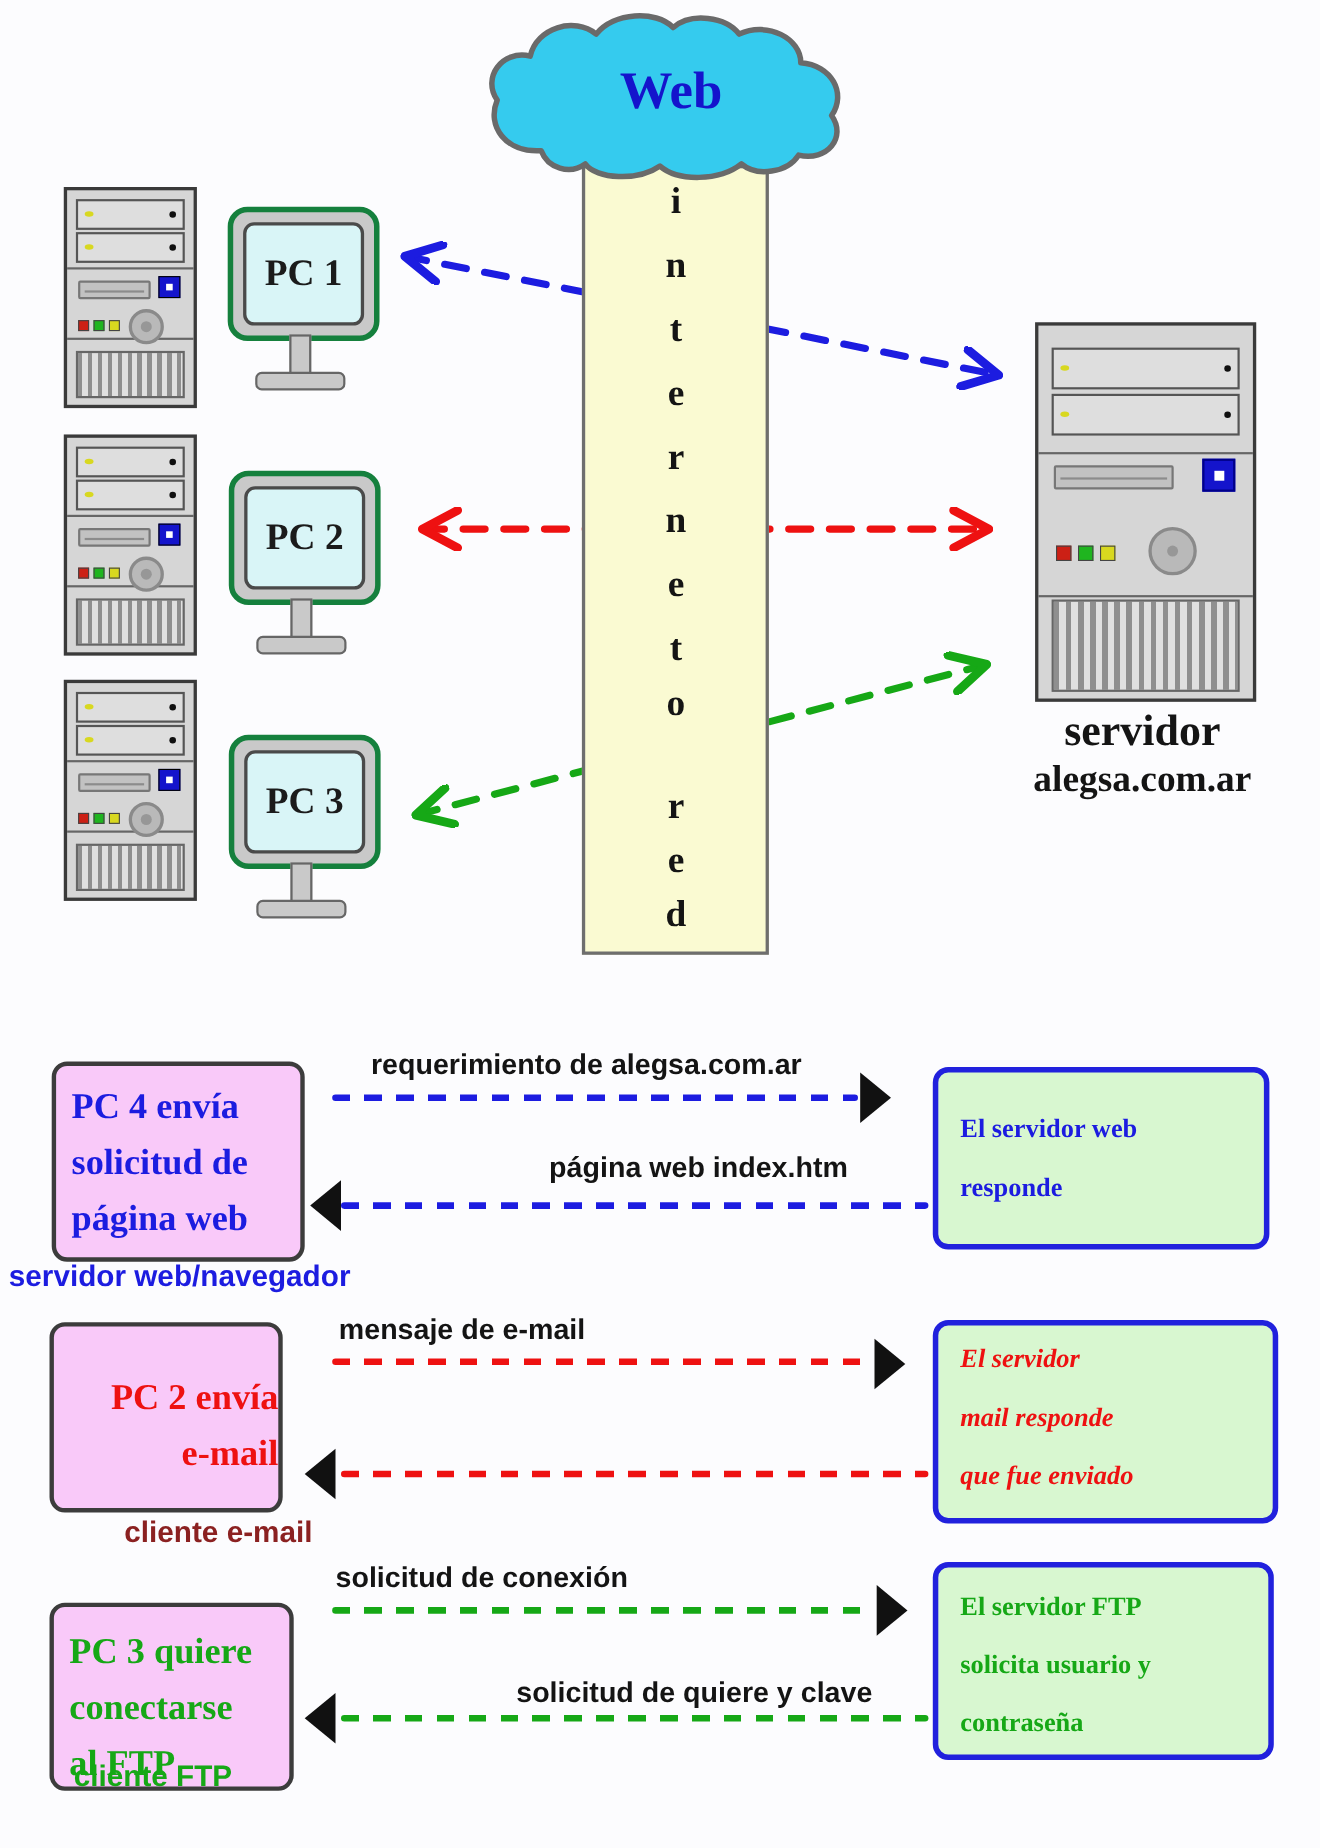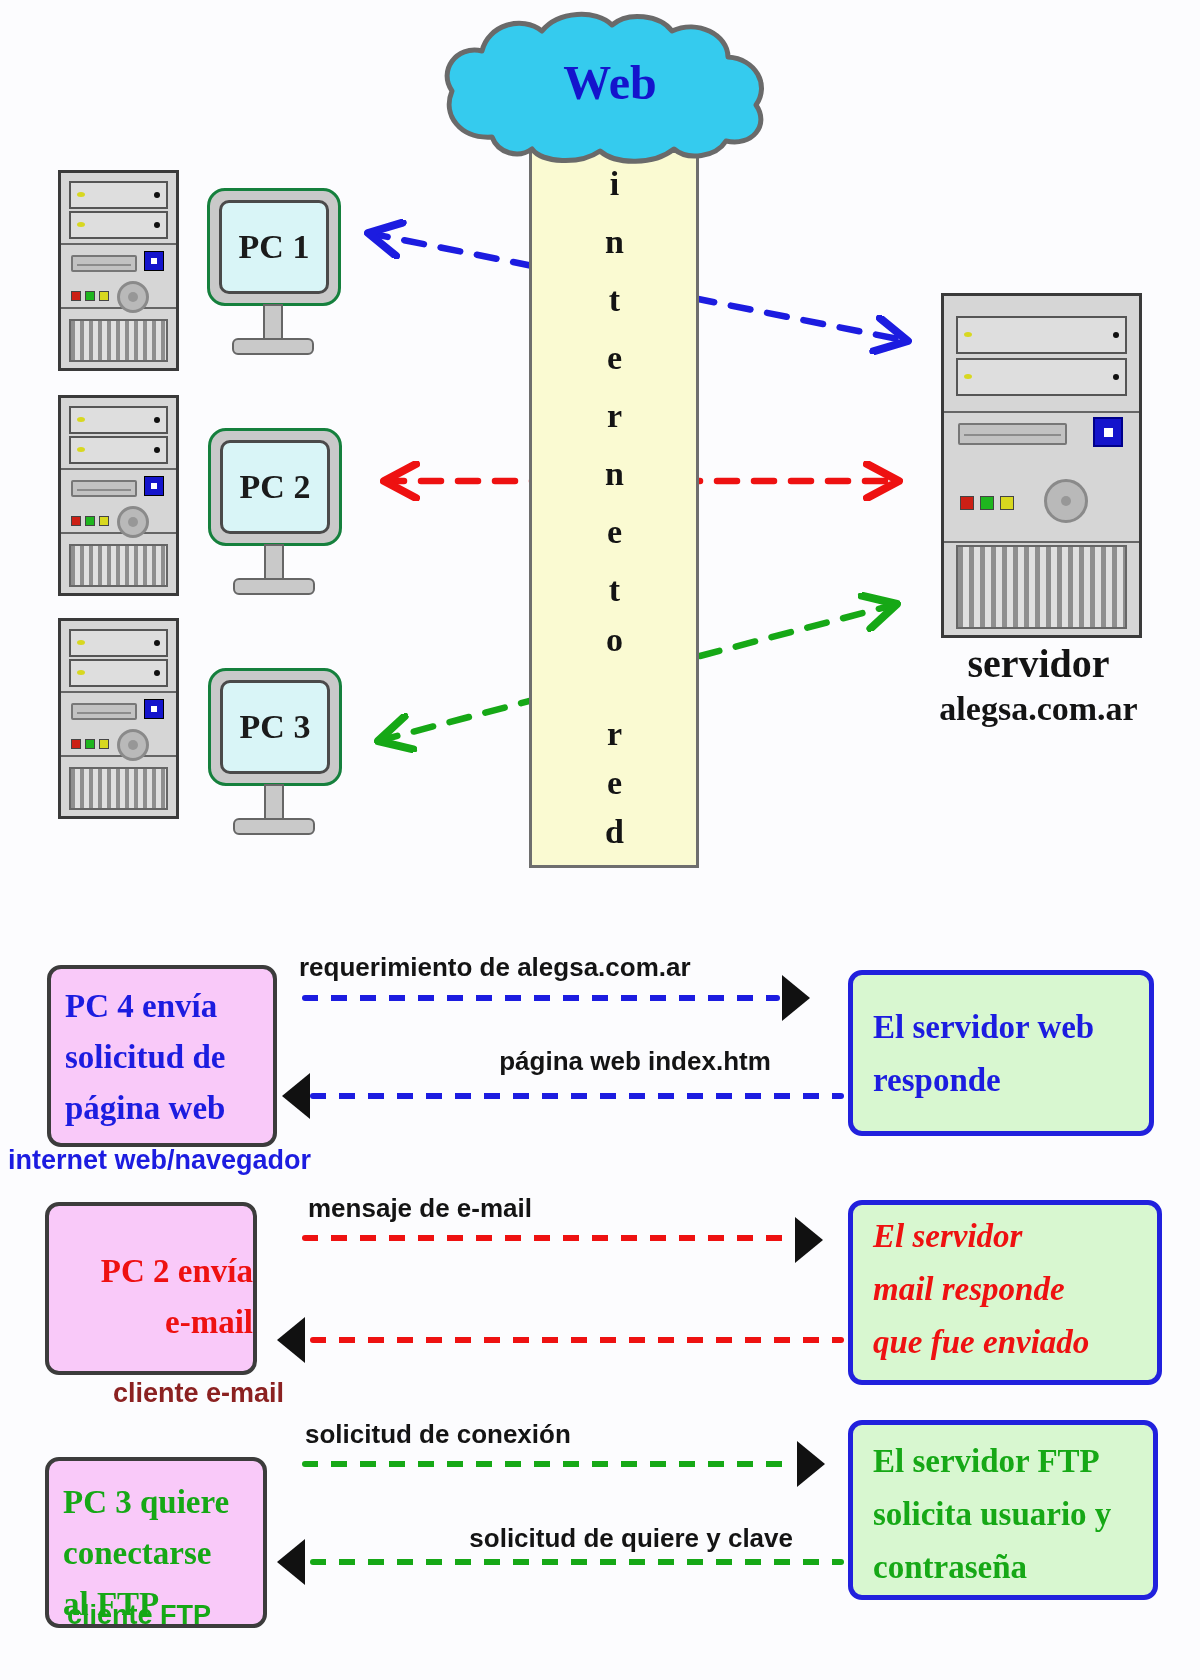--- a/index.html
+++ b/index.html
@@ -47,21 +47,21 @@
   .led.r{background:#cc2015;} .led.g{background:#1fb51f;} .led.y{background:#d8d81f;}
   .knob{position:absolute;left:56px;top:108px;width:26px;height:26px;border-radius:50%;
         background:#b9b9b9;border:3px solid #8a8a8a;}
   .knob::after{content:"";position:absolute;left:50%;top:50%;width:10px;height:10px;
         margin:-5px 0 0 -5px;border-radius:50%;background:#979797;}
   .grille{position:absolute;left:8px;right:8px;top:146px;bottom:6px;border:2px solid #666;
         background:repeating-linear-gradient(90deg,#8f8f8f 0 4px,#e0e0e0 4px 9px);}
 
   
   .monitor{position:absolute;width:128px;height:112px;background:#c9c9c9;
-           border:3px solid #15803d;border-radius:18px;z-index:2;}
+           border:5px solid #15803d;border-radius:18px;z-index:2;}
   .screen{position:absolute;left:9px;right:9px;top:9px;bottom:9px;background:#d9f5f7;
           border:3px solid #4a4a4a;border-radius:10px;display:flex;align-items:center;
           justify-content:center;font-family:"Liberation Serif","DejaVu Serif",serif;
           font-weight:bold;font-size:34px;color:#1b1b1b;}
   .neck{position:absolute;width:16px;height:36px;background:#c9c9c9;border:2px solid #666;z-index:2;}
   .mbase{position:absolute;width:78px;height:13px;background:#c9c9c9;border:2px solid #666;
          border-radius:6px;z-index:2;}
 
   
   #server{left:941px;top:293px;width:195px;height:339px;background:#d6d6d6;
@@ -80,21 +80,21 @@
            font-weight:bold;color:#141414;z-index:2;}
 
   
   .pinkbox{position:absolute;background:var(--pink,#f9c9f9);border:4px solid #3c3c3c;
            border-radius:14px;z-index:2;
            font-family:"Liberation Serif","DejaVu Serif",serif;font-weight:bold;
            font-size:33px;white-space:pre-line;line-height:51px;}
   .greenbox{position:absolute;background:var(--boxgreen,#d8f7d0);border:5px solid #2121dd;
            border-radius:14px;z-index:2;
            font-family:"Liberation Serif","DejaVu Serif",serif;font-weight:bold;
-           font-size:33px;white-space:pre-line;line-height:53px;}
+           font-size:24px;white-space:pre-line;line-height:53px;}
   .caption{position:absolute;font-weight:bold;font-size:27px;z-index:2;}
   .alabel{position:absolute;font-weight:bold;font-size:26px;color:#141414;z-index:2;}
   .dash{position:absolute;height:6px;border-radius:3px;z-index:2;}
   .dash.blue{background:repeating-linear-gradient(90deg,var(--blue,#1c1ce0) 0 16px,transparent 16px 29px);}
   .dash.red{background:repeating-linear-gradient(90deg,var(--red,#ee1111) 0 16px,transparent 16px 29px);}
   .dash.green{background:repeating-linear-gradient(90deg,var(--green,#16a816) 0 16px,transparent 16px 29px);}
   .tri{position:absolute;width:0;height:0;z-index:2;}
   .tri.right{border-top:23px solid transparent;border-bottom:23px solid transparent;
              border-left:28px solid #111;}
   .tri.left{border-top:23px solid transparent;border-bottom:23px solid transparent;
@@ -246,23 +246,23 @@
       </div>
     <div class="knob"></div>
     <div class="grille"></div>
   </div>
   <div class="servcap" style="left:916px;top:640px;width:245px;font-size:40px;">servidor</div>
   <div class="servcap" style="left:896px;top:690px;width:285px;font-size:34px;">alegsa.com.ar</div>
 
   <div class="pinkbox c-blue" style="left:47px;top:965px;width:208px;height:162px;padding:12px 0 0 14px;">PC 4 envía
 solicitud de
 página web</div>
-  <div class="caption c-blue" style="left:8px;top:1145px;">internet web/navegador</div>
-
-  <div class="alabel" style="left:299px;top:952px;width:440px;text-align:left;">requerimiento de alegsa.com.ar</div>
+  <div class="caption c-blue" style="left:8px;top:1145px;">servidor web/navegador</div>
+
+  <div class="alabel" style="left:313px;top:952px;width:440px;text-align:center;">requerimiento de alegsa.com.ar</div>
   <div class="dash blue" style="left:302px;top:995px;width:478px;"></div>
   <div class="tri right" style="left:782px;top:975px;"></div>
 
   <div class="alabel" style="left:470px;top:1046px;width:330px;text-align:center;">página web index.htm</div>
   <div class="dash blue" style="left:310px;top:1093px;width:534px;"></div>
   <div class="tri left" style="left:282px;top:1073px;"></div>
 
   <div class="greenbox c-blue" style="left:848px;top:970px;width:276px;height:130px;padding:26px 0 0 20px;">El servidor web
 responde</div>
 

